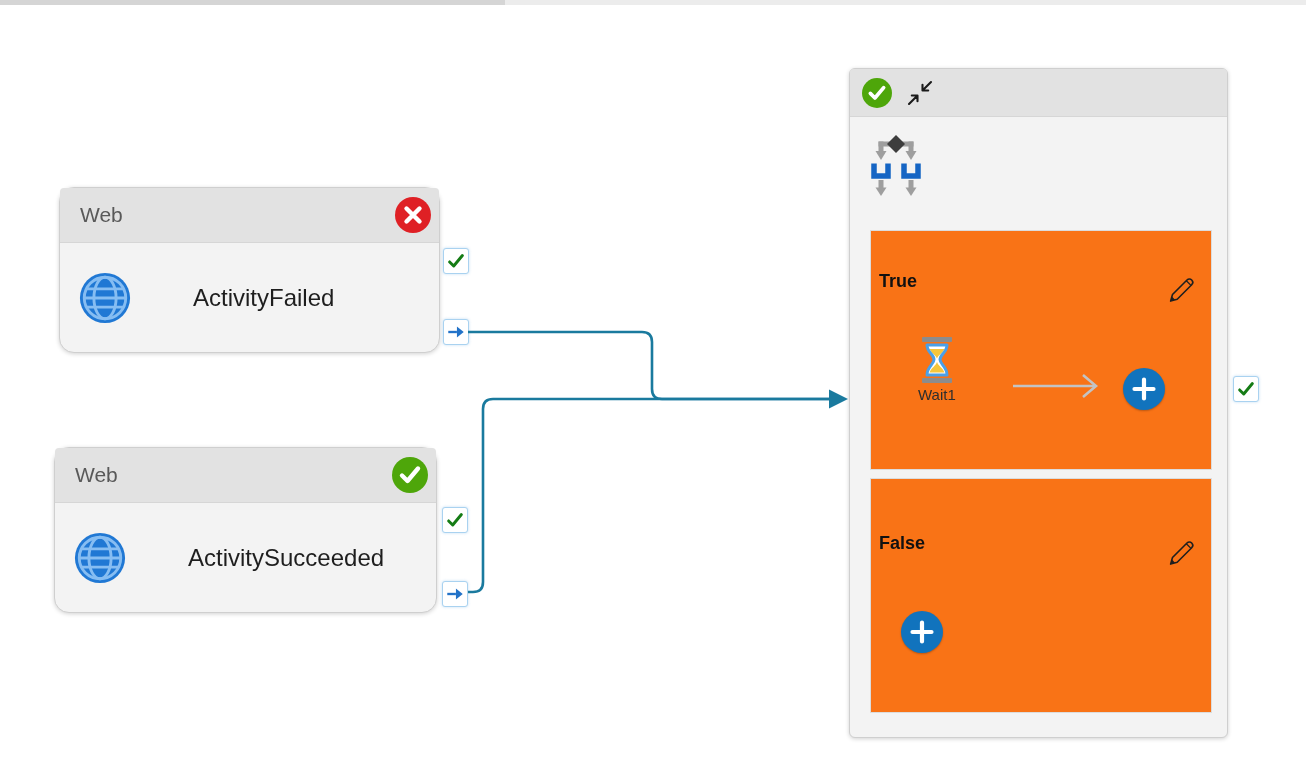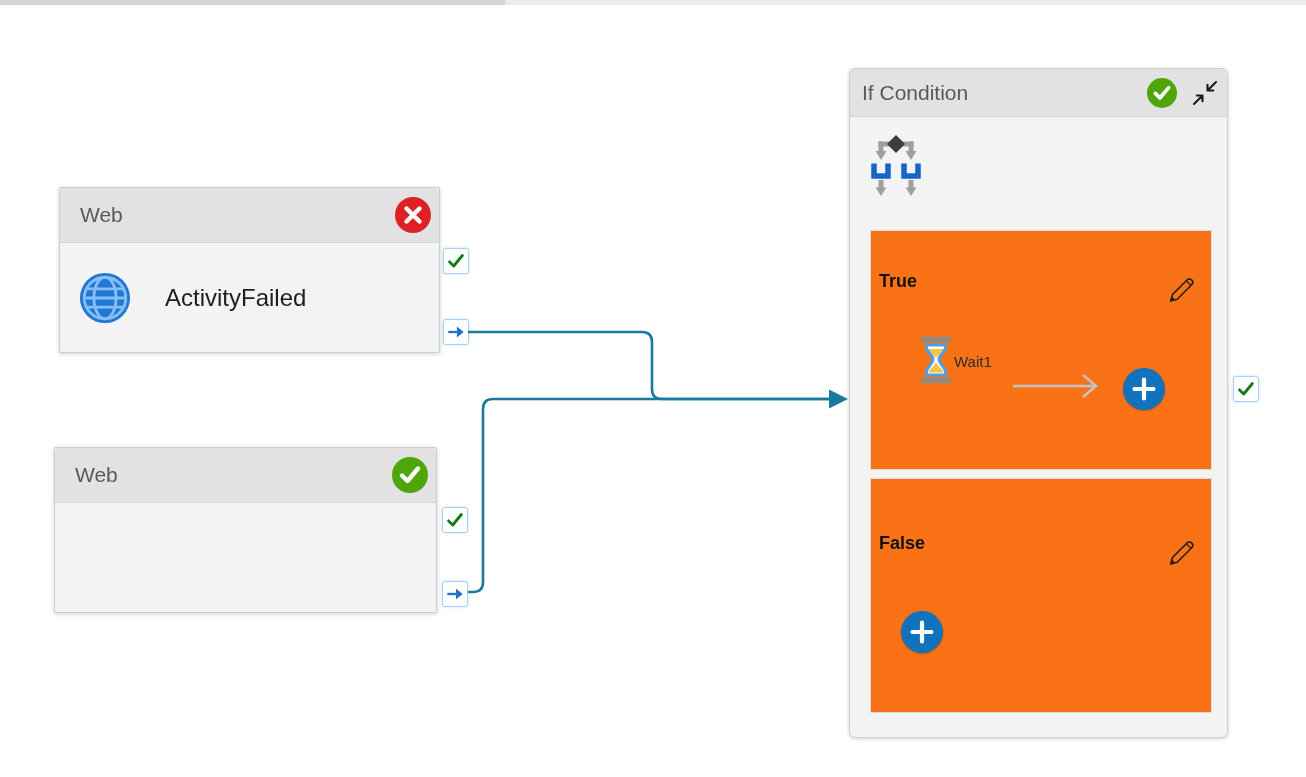--- a/index.html
+++ b/index.html
@@ -8,50 +8,50 @@
     background:#ffffff;
     font-family:"Liberation Sans","DejaVu Sans",sans-serif;
     -webkit-font-smoothing:antialiased;
   }
   
   .hscroll-track{position:absolute;top:0;left:0;width:1306px;height:5px;background:#ececec;}
   .hscroll-thumb{position:absolute;top:0;left:0;width:505px;height:5px;background:#d5d5d5;}
 
   
   .node{
-    position:absolute;border:1px solid #cfcfcf;border-radius:1px;background:#f3f3f3;
+    position:absolute;border:1px solid #cfcfcf;border-radius:15px;background:#f3f3f3;
     box-shadow:0 1px 4px rgba(0,0,0,.18);box-sizing:border-box;
   }
   .node-header{
     display:flex;align-items:center;background:#e2e2e2;border-radius:4px 4px 0 0;
     border-bottom:1px solid #d6d6d6;box-sizing:border-box;padding:0 8px 0 20px;
   }
   .node-header .type-label{flex:1;font-size:21px;color:#595959;}
-  .node-body{display:flex;align-items:center;padding-left:18px;}
+  .node-body{display:flex;align-items:center;padding-left:18px;gap:28px;}
   .activity-name{font-size:24px;color:#1e1e1e;margin-left:33px;white-space:nowrap;}
 
   
   .port{
     position:absolute;width:26px;height:26px;background:#fff;border:1.5px solid #a9d2f0;
     border-radius:3px;box-sizing:border-box;display:flex;align-items:center;justify-content:center;
     box-shadow:0 0 3px rgba(120,180,230,.45);
   }
 
   
   .branch-panel{
     position:absolute;background:#f97316;border:1px solid #dcdcdc;box-sizing:border-box;
   }
   .branch-label{position:absolute;font-size:18px;font-weight:bold;color:#111;}
   .plus-btn{
     position:absolute;width:42px;height:42px;border-radius:50%;background:#1173bd;
     display:flex;align-items:center;justify-content:center;box-shadow:0 1px 2px rgba(0,0,0,.25);
     cursor:pointer;border:none;padding:0;
   }
   .edit-btn{position:absolute;width:30px;height:30px;background:none;border:none;padding:0;cursor:pointer;}
-  .wait-activity{position:absolute;display:flex;flex-direction:row;align-items:center;}
+  .wait-activity{position:absolute;display:flex;flex-direction:column;align-items:center;}
   .wait-label{font-size:15px;color:#2e2e2e;margin-top:3px;}
 
   .overlay{position:absolute;top:0;left:0;pointer-events:none;}
   .icon{display:block;}
 </style>
 </head>
 <body>
 
 <div id="canvas">
 
@@ -93,37 +93,47 @@
   </div>
 
   <div class="node" style="left:54px;top:447px;width:383px;height:166px;">
     <div class="node-header" style="height:55px;">
       <span class="type-label">Web</span>
       <svg class="icon" width="36" height="36" viewBox="0 0 36 36">
         <circle cx="18" cy="18" r="18" fill="#4ea60a"></circle>
         <path d="M10 18.5 L15.5 24 L26 11.5" stroke="#fff" stroke-width="4.4" fill="none" stroke-linecap="round" stroke-linejoin="round"></path>
       </svg>
     </div>
+    <div class="node-body" style="height:109px;">
+      <svg class="icon" width="54" height="54" viewBox="0 0 56 56">
+        <circle cx="28" cy="28" r="26" fill="#2078d4"></circle>
+        <g stroke="#86bdf2" stroke-width="3" fill="none">
+          <circle cx="28" cy="28" r="21.5"></circle>
+          <ellipse cx="28" cy="28" rx="11.5" ry="21.5"></ellipse>
+          <path d="M9 18.5 H47 M6.5 28 H49.5 M9 37.5 H47"></path>
+        </g>
+      </svg>
+      <span class="activity-name">ActivitySucceeded</span>
+    </div>
   </div>
 
   <div class="port" style="left:442px;top:507px;">
     <svg class="icon" width="20" height="20" viewBox="0 0 22 22">
       <path d="M4 12 L8.5 16.5 L18 5" stroke="#157c15" stroke-width="3.2" fill="none" stroke-linecap="round" stroke-linejoin="round"></path>
     </svg>
   </div>
   <div class="port" style="left:442px;top:581px;">
     <svg class="icon" width="20" height="20" viewBox="0 0 22 22">
       <path d="M2.5 11 H12" stroke="#2272c8" stroke-width="2.6" fill="none"></path>
       <polygon points="12,5 19.5,11 12,17" fill="#2272c8"></polygon>
     </svg>
   </div>
 
   <div class="node" style="left:849px;top:68px;width:379px;height:670px;border-radius:6px;">
     <div class="node-header" style="height:48px;padding-left:12px;">
-      <span class="type-label">If Condition</span>
       <svg class="icon" width="30" height="30" viewBox="0 0 36 36" style="margin-right:14px;">
         <circle cx="18" cy="18" r="18" fill="#4ea60a"></circle>
         <path d="M10 18.5 L15.5 24 L26 11.5" stroke="#fff" stroke-width="4.4" fill="none" stroke-linecap="round" stroke-linejoin="round"></path>
       </svg>
       <button class="edit-btn" style="position:static;width:28px;height:28px;">
         <svg class="icon" width="28" height="28" viewBox="0 0 28 28">
           <g stroke="#1a1a1a" stroke-width="2.1" fill="none" stroke-linecap="round" stroke-linejoin="round">
             <path d="M25 3 L16.5 11.5 M16.5 11.5 L16.5 5.8 M16.5 11.5 L22.2 11.5"></path>
             <path d="M3 25 L11.5 16.5 M11.5 16.5 L11.5 22.2 M11.5 16.5 L5.8 16.5"></path>
           </g>

